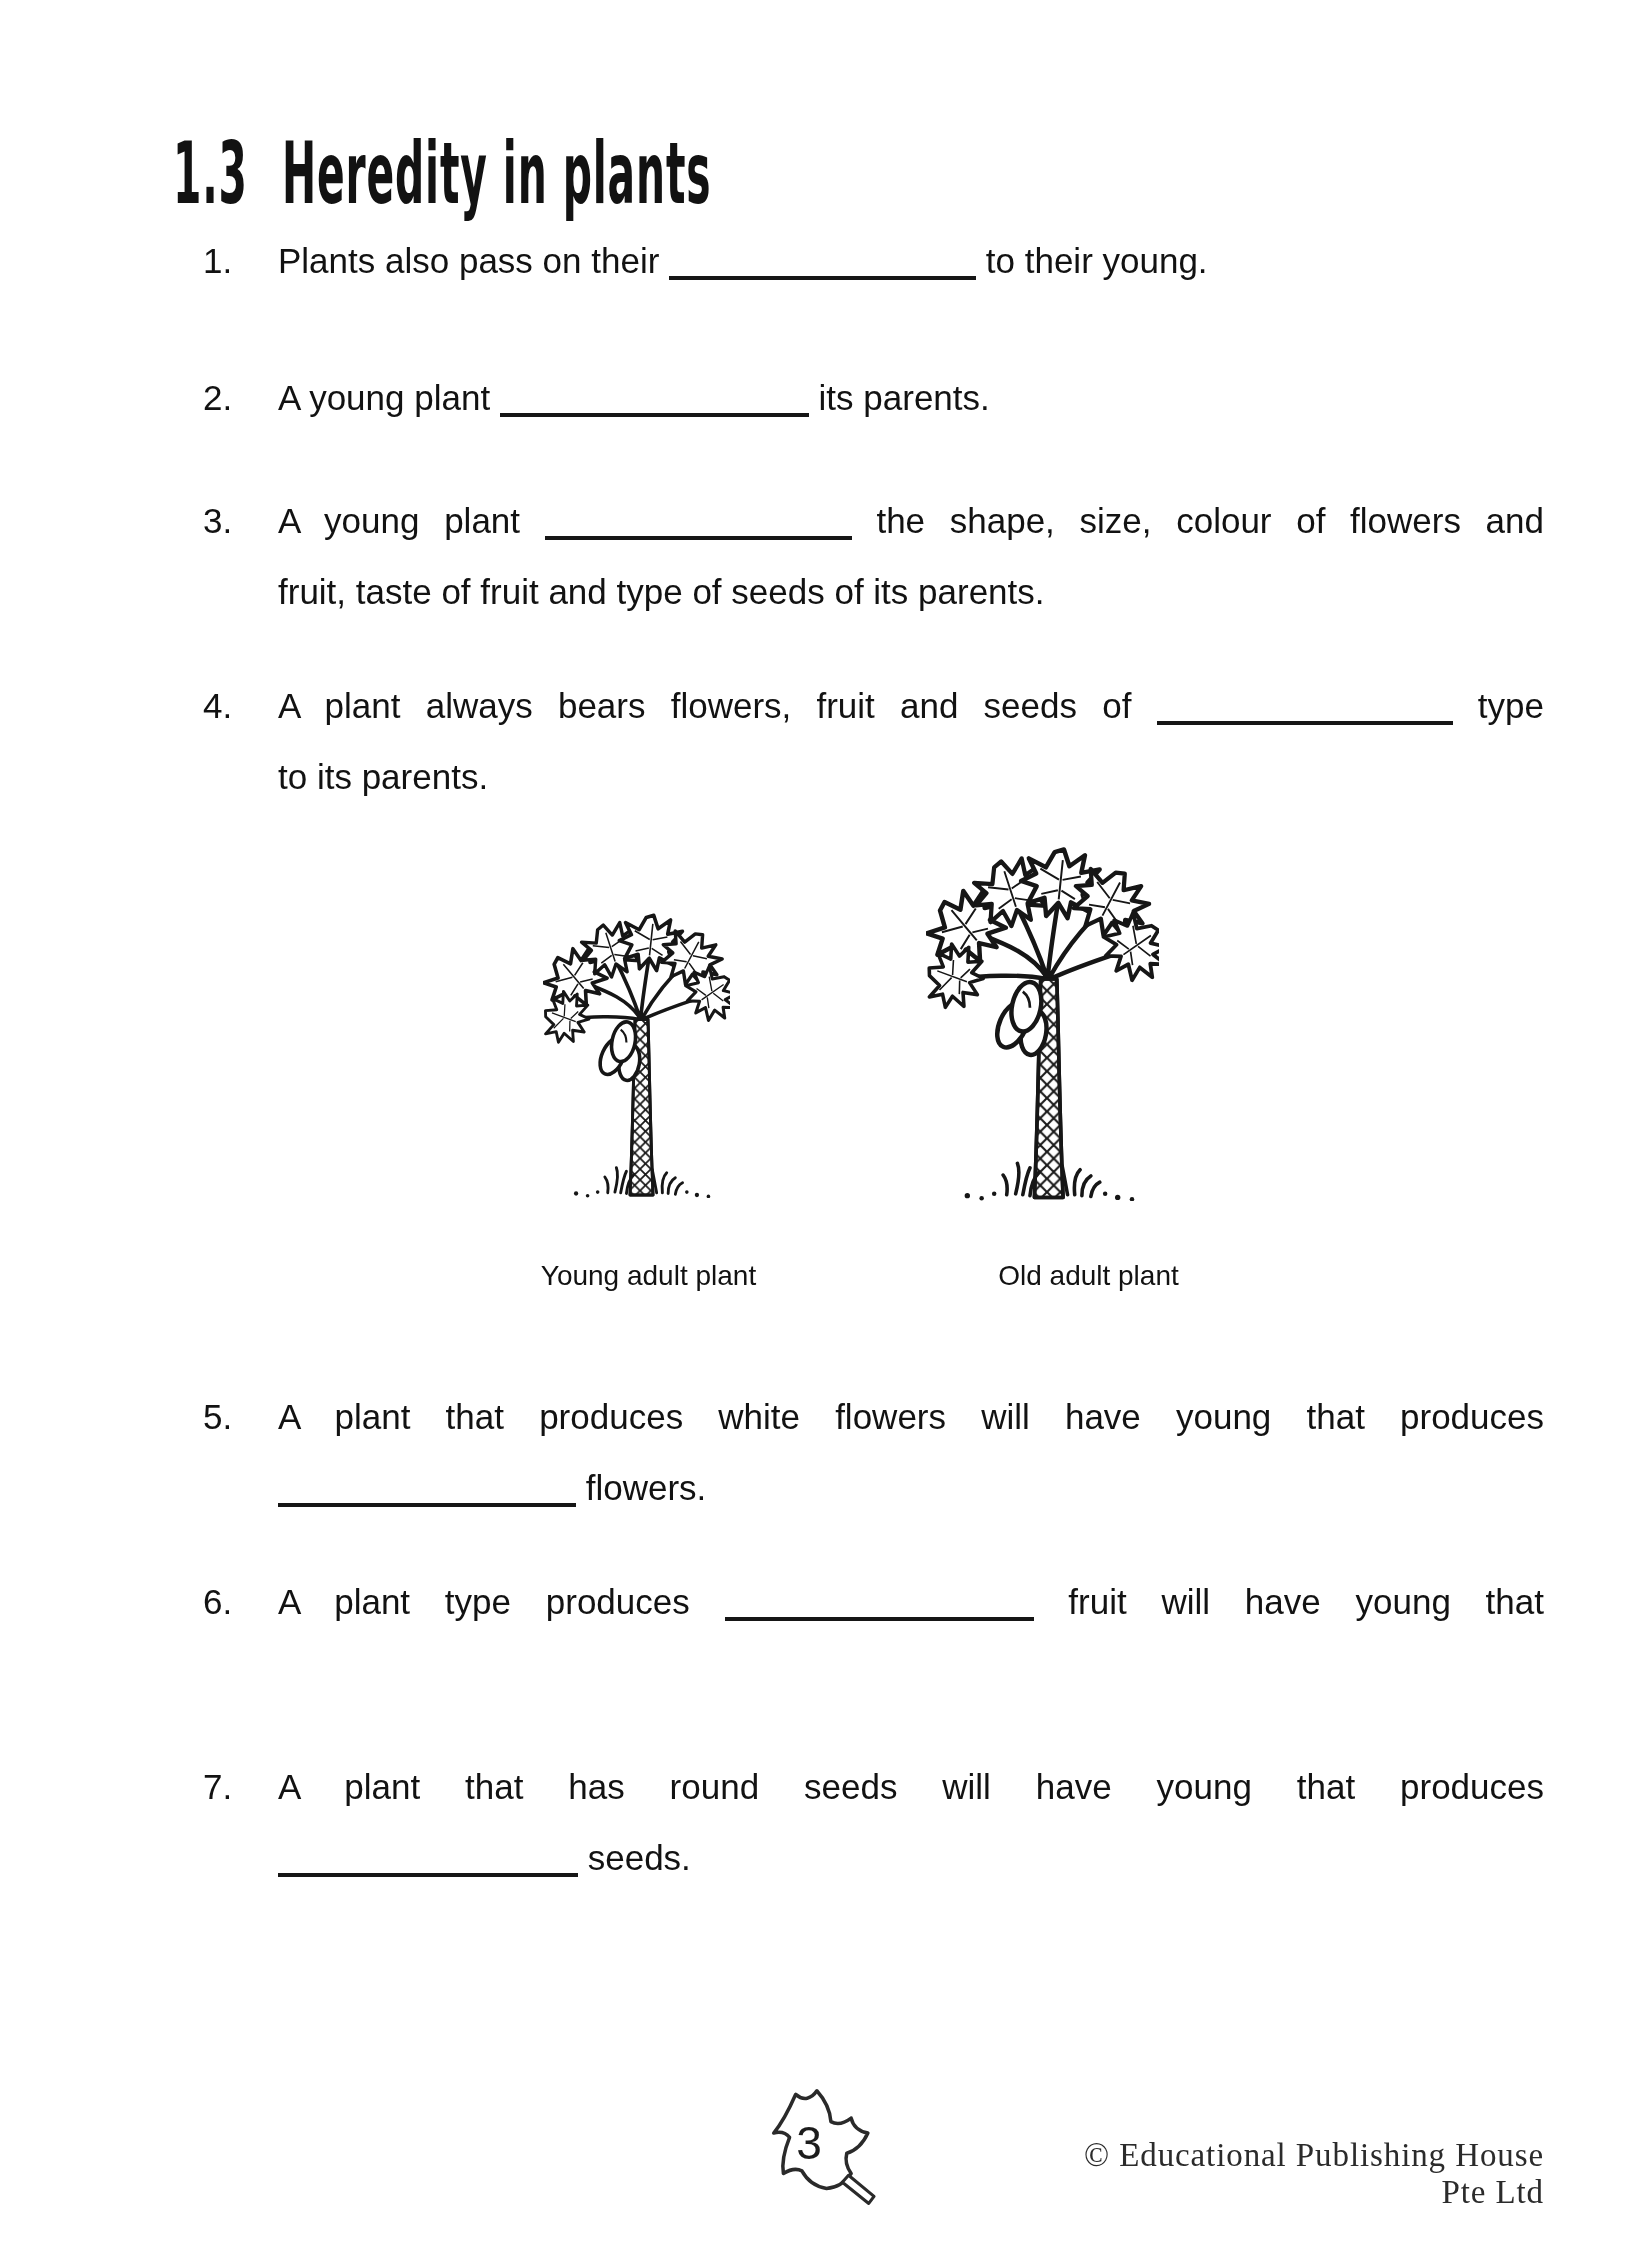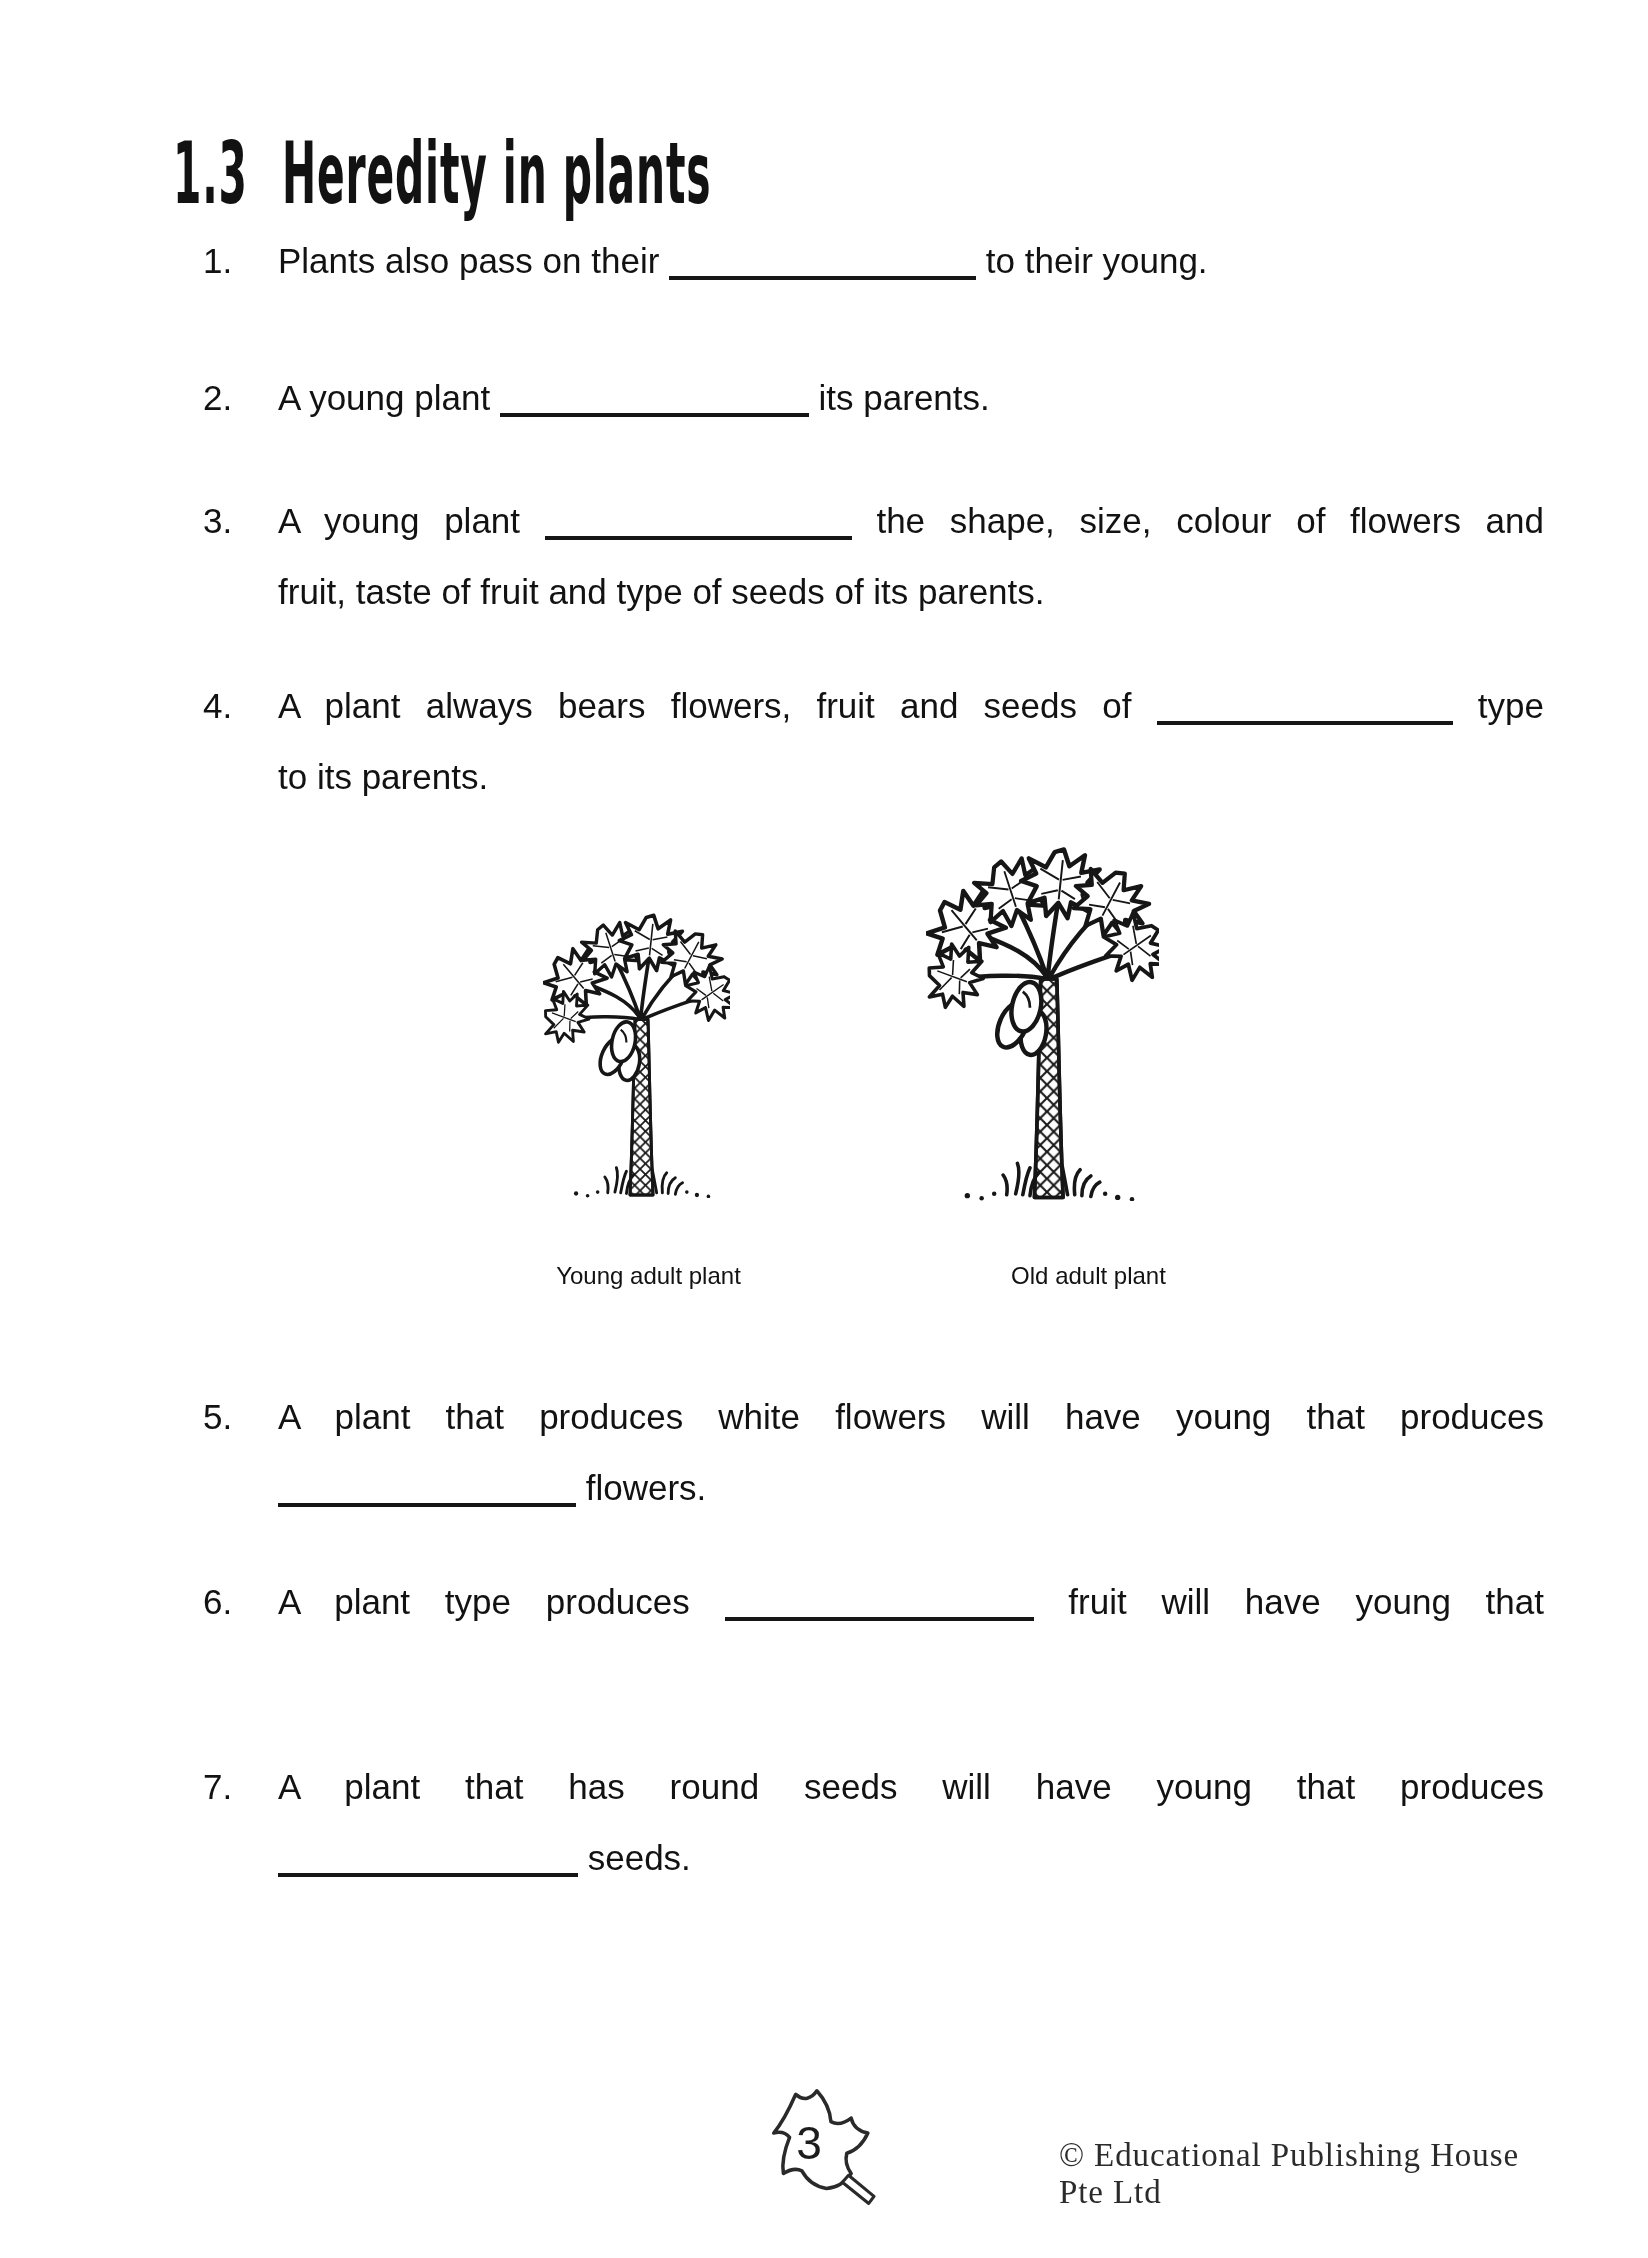--- a/index.html
+++ b/index.html
@@ -34,31 +34,31 @@
   .blank{
     display:inline-block;
     height:30px;
     border-bottom:4.4px solid #161616;
     vertical-align:-7px;
   }
   
   .tree{position:absolute;}
   .caption{
     position:absolute;top:1256px;width:265px;
-    text-align:center;font-size:24px;line-height:39px;color:#121212;
+    text-align:center;font-size:28px;line-height:39px;color:#121212;
   }
   
   .leafwrap{position:absolute;left:757px;top:2082px;width:132px;height:132px;}
   .leafnum{
     position:absolute;left:21px;top:30px;width:62px;height:62px;
     font-size:46px;line-height:62px;text-align:center;color:#1c1c1c;
   }
   .copyright{
     position:absolute;left:1059px;top:2137px;width:485px;
-    text-align:left;
+    text-align:right;
     font-family:"Liberation Serif",serif;
     font-size:33px;color:#2b2b2b;
     letter-spacing:0.9px;
   }
   svg{display:block;}
 </style>
 </head>
 <body>
 
 <div class="page">

